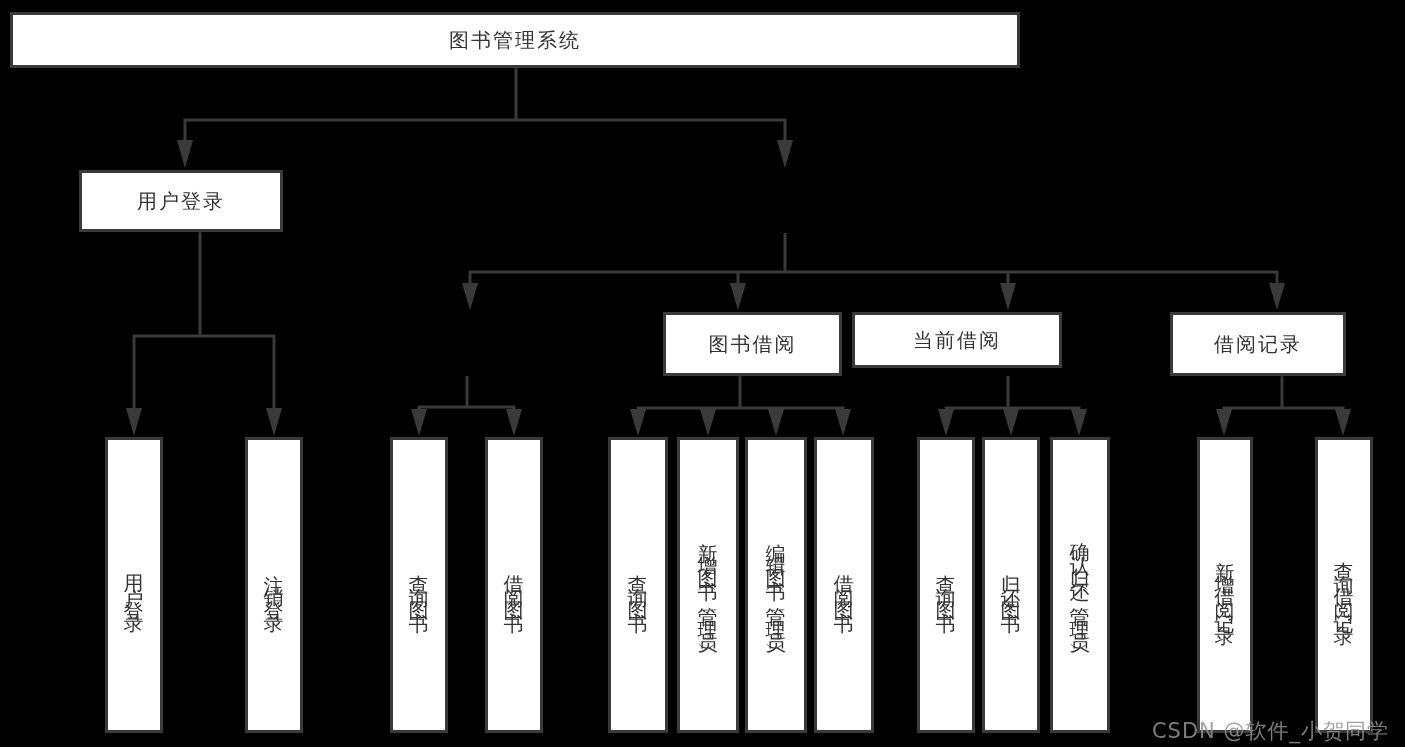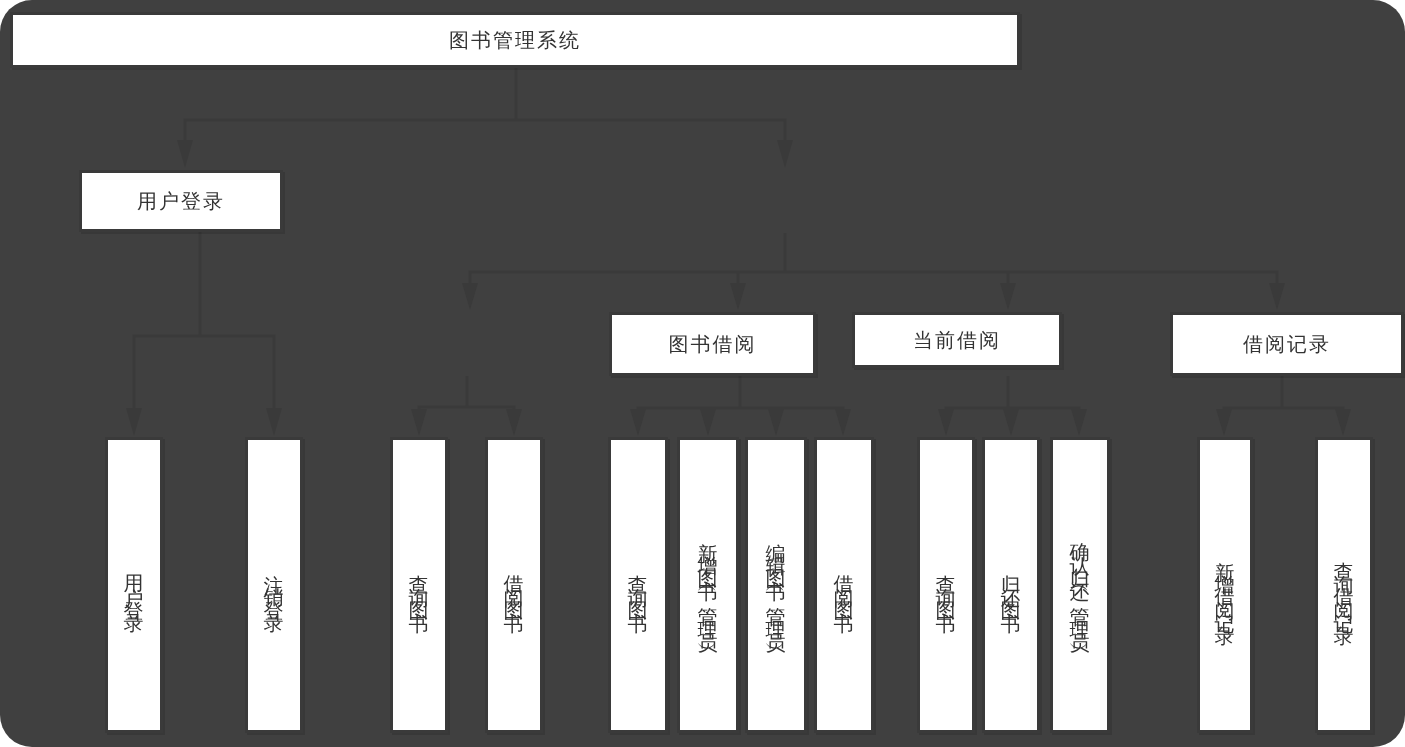--- a/index.html
+++ b/index.html
@@ -1,23 +1,22 @@
 <!DOCTYPE html>
 <html><head>
 <meta charset="utf-8">
 <style>
   html, body { margin: 0; padding: 0; background: #ffffff; }
   .canvas {
     position: relative;
     width: 1405px;
     height: 747px;
-    background: #404040;
+    background: #000000;
     font-family: "DejaVu Sans", "Liberation Sans", sans-serif;
     overflow: hidden;
-    border-radius: 32px;
   }
   svg.connectors {
     position: absolute;
     left: 0; top: 0;
     width: 1405px; height: 747px;
   }
   .node {
     position: absolute;
     box-sizing: border-box;
     background: #ffffff;
@@ -105,27 +104,27 @@
   </svg>
 
   <div class="node h" style="left:10px; top:12px; width:1010px; height:56px">
     <span>图书管理系统</span>
   </div>
 
   <div class="node h" style="left:79px; top:170px; width:204px; height:62px">
     <span>用户登录</span>
   </div>
 
-  <div class="node h" style="left:609px; top:312px; width:207px; height:64px">
+  <div class="node h" style="left:663px; top:312px; width:179px; height:64px">
     <span>图书借阅</span>
   </div>
   <div class="node h" style="left:852px; top:312px; width:210px; height:56px">
     <span>当前借阅</span>
   </div>
-  <div class="node h" style="left:1170px; top:312px; width:234px; height:64px">
+  <div class="node h" style="left:1170px; top:312px; width:176px; height:64px">
     <span>借阅记录</span>
   </div>
 
   <div class="node v" style="left:105px; top:437px; width:58px; height:296px">
     <span>用户登录</span>
   </div>
   <div class="node v" style="left:245px; top:437px; width:58px; height:296px">
     <span>注销登录</span>
   </div>
 
@@ -159,14 +158,15 @@
     <span>确认归还（管理员）</span>
   </div>
 
   <div class="node v" style="left:1197px; top:437px; width:56px; height:296px">
     <span>新增借阅记录</span>
   </div>
   <div class="node v" style="left:1315px; top:437px; width:58px; height:296px">
     <span>查询借阅记录</span>
   </div>
 
+  <div class="watermark">CSDN @软件_小贺同学</div>
 
 </div>
 
 </body></html>

